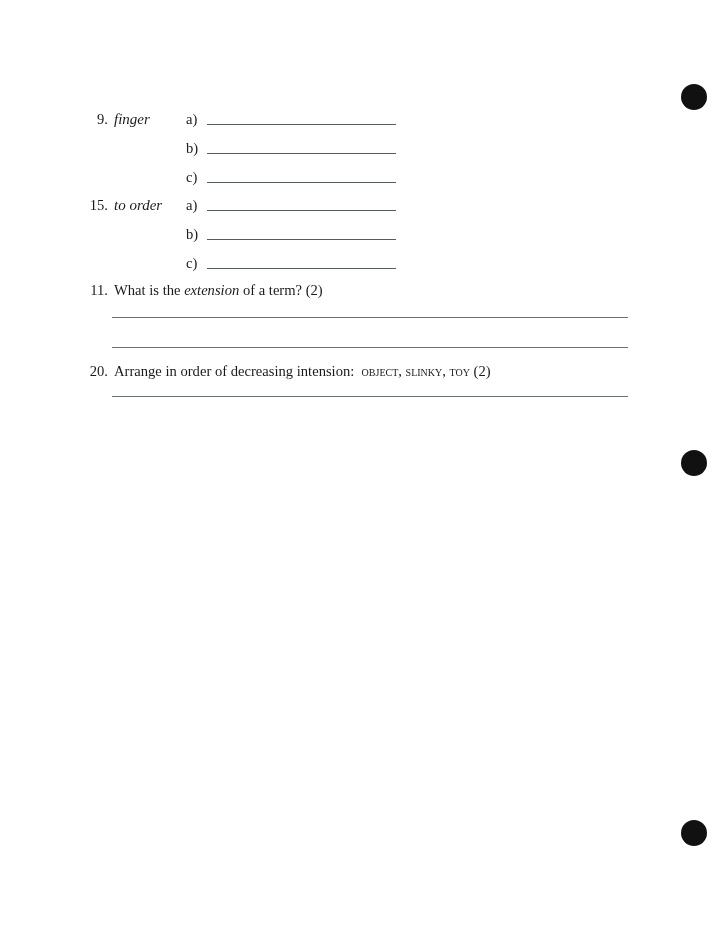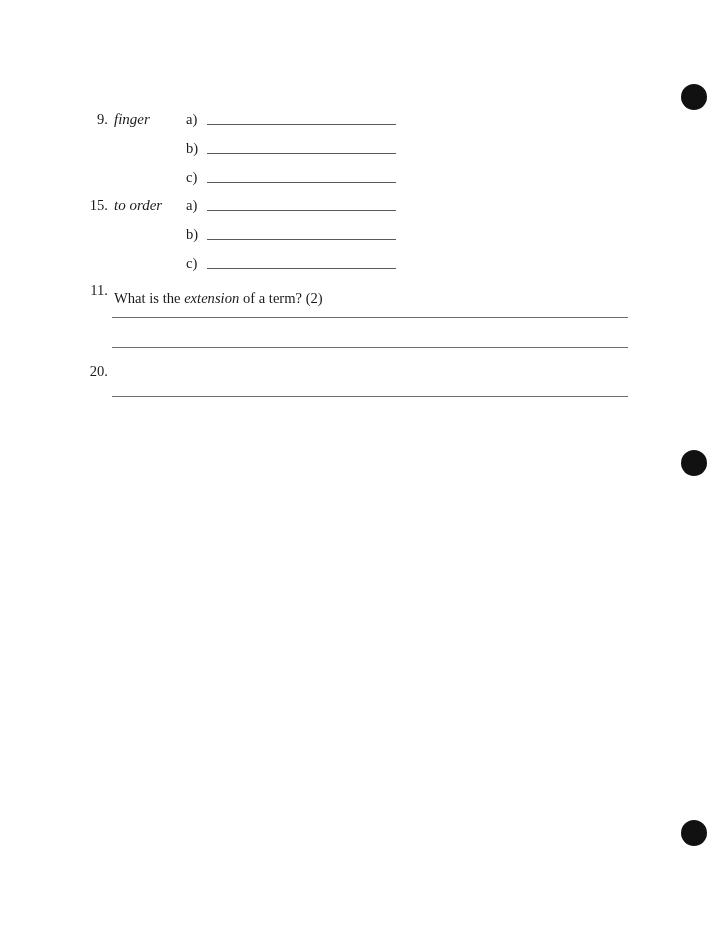--- a/index.html
+++ b/index.html
@@ -77,21 +77,21 @@
     left: 32px;
     top: 0;
     font-size: 15px;
     line-height: 20px;
     font-style: italic;
   }
 
   .qtext {
     position: absolute;
     left: 32px;
-    top: 8px;
+    top: 0;
     font-size: 14.6px;
     line-height: 20px;
     white-space: nowrap;
   }
   .qtext i { font-style: italic; }
   .smallcaps {
     font-variant: small-caps;
     font-size: 14.6px;
   }
 
@@ -184,17 +184,18 @@
       <span class="num">11.</span>
       <span class="qtext"><span>What is the </span><i>extension</i><span> of a term? (2)</span></span>
     </div>
   </div>
   <div class="long-rule lr-11-1"></div>
   <div class="long-rule lr-11-2"></div>
 
   <div class="problem prob-12">
     <div class="row">
       <span class="num">20.</span>
+      <span class="qtext"><span>Arrange in order of decreasing intension:&nbsp; </span><span class="smallcaps">object, slinky, toy</span><span> (2)</span></span>
     </div>
   </div>
   <div class="long-rule lr-12-1"></div>
 
 </div>
 
 </body></html>

